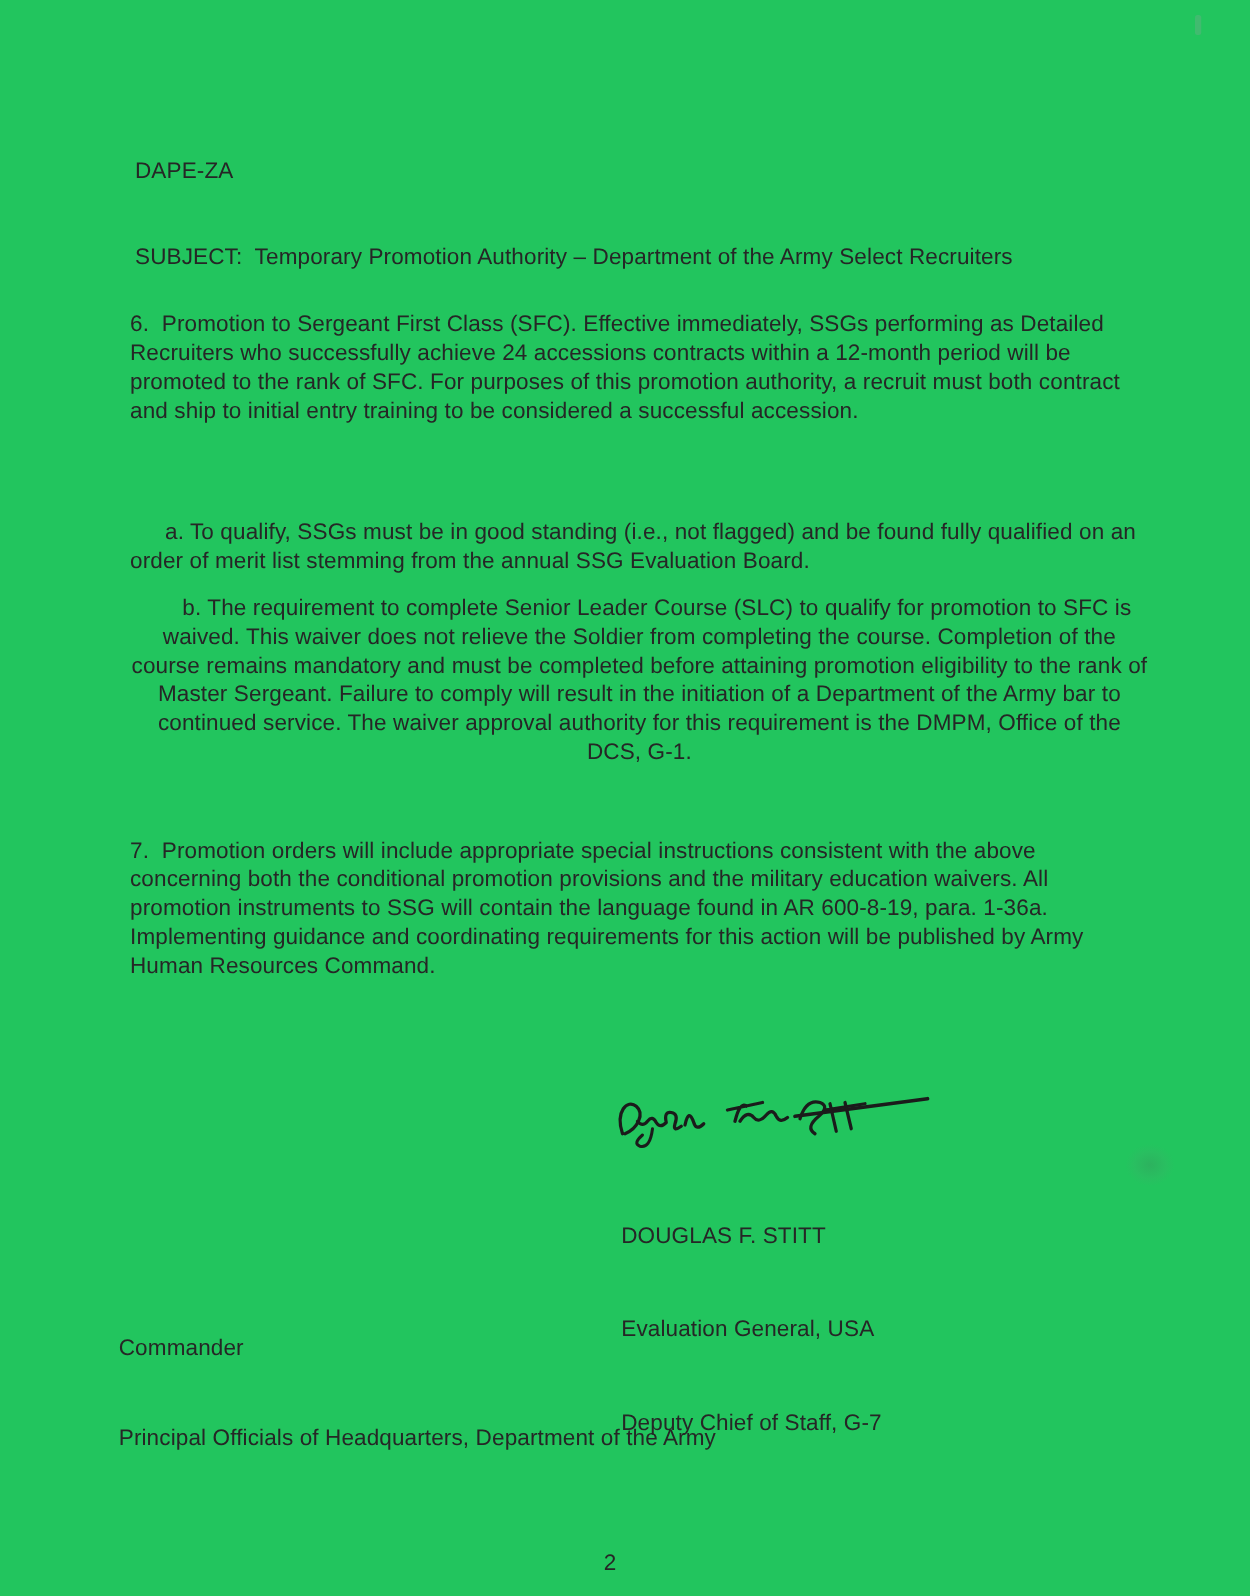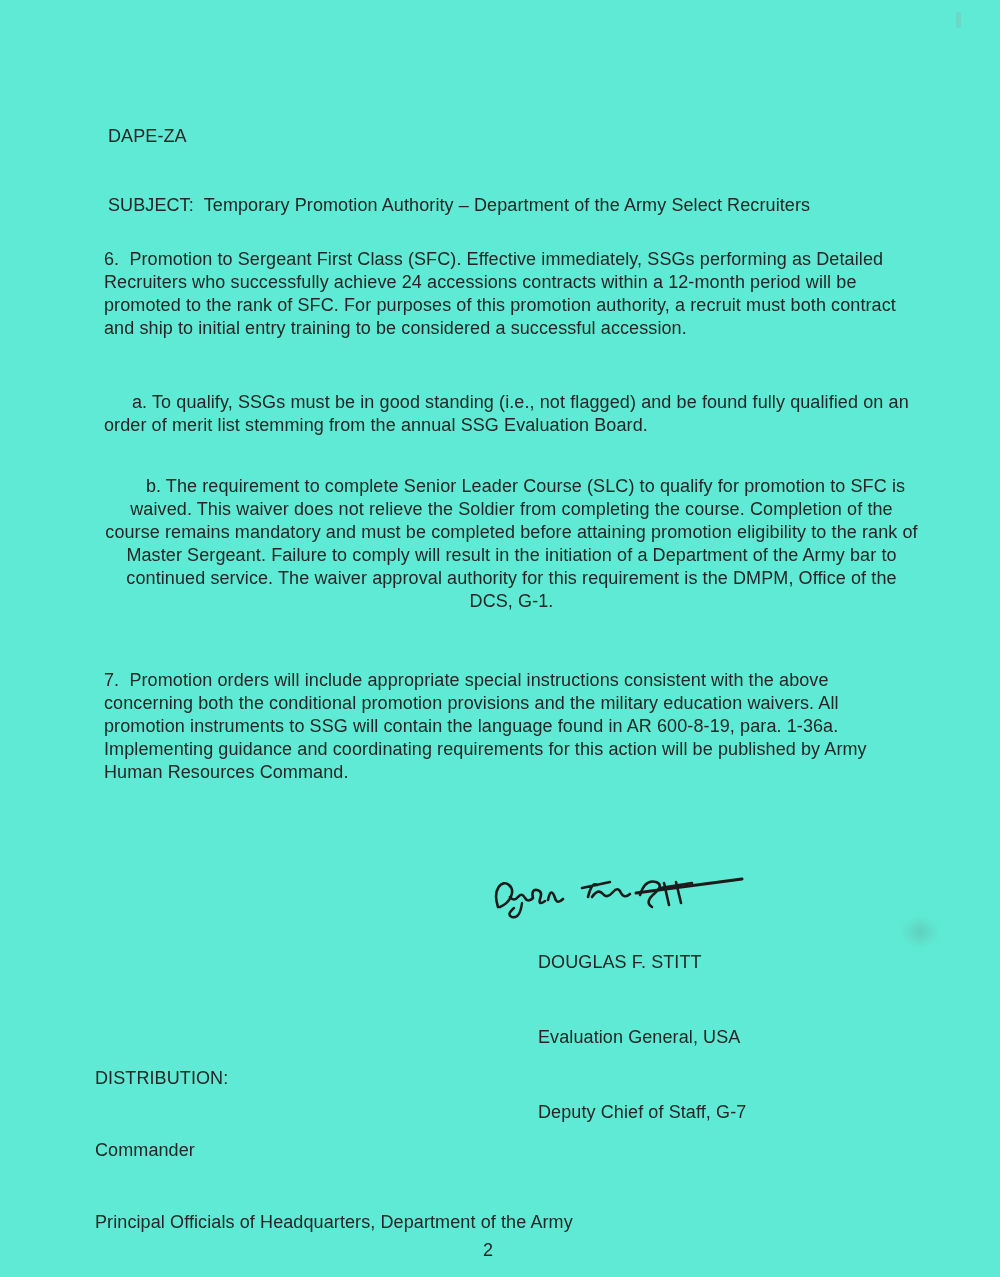--- a/index.html
+++ b/index.html
@@ -1,40 +1,40 @@
 <!DOCTYPE html>
 <html><head>
 <meta charset="utf-8">
 <style>
   html,body{margin:0;padding:0;background:#ffffff;}
   .page{
     position:relative;
     width:1000px;height:1277px;
-    background:#5eead4;
+    background:#22c55e;
     font-family:"Liberation Sans", sans-serif;
     color:#262626;
     overflow:hidden;
   }
   
   .scan{position:absolute;inset:0;filter:blur(0.3px);}
   .txt{
     position:absolute;
     font-size:18px;line-height:23px;
     white-space:pre-wrap;
     letter-spacing:0.1px;
   }
   .header-block{top:79px;left:108px;width:845px;}
   .p1{top:172px;left:104px;width:815px;}
   .p6{top:248px;left:104px;width:812px;}
-  .p6a{top:391px;left:104px;width:812px;text-indent:28px;}
+  .p6a{top:414px;left:104px;width:812px;text-indent:28px;}
   .p6b{top:475px;left:104px;width:815px;text-indent:28px;text-align:center;}
   .p7{top:669px;left:104px;width:812px;}
   .p8{top:775px;left:104px;width:812px;}
   .sig-svg{position:absolute;top:870px;left:488px;width:258px;height:60px;}
-  .sig-block{top:900px;left:497px;width:400px;line-height:25px;margin-left:41px;}
+  .sig-block{top:926px;left:497px;width:400px;line-height:25px;}
   .dist-block{top:1018px;left:95px;width:700px;line-height:24px;}
   .page-num{top:1239px;left:0;width:976px;text-align:center;}
   
   .smudge{
     position:absolute;top:915px;left:900px;width:40px;height:34px;
     background:radial-gradient(ellipse at center, rgba(90,90,95,0.18) 0%, rgba(120,120,125,0.08) 45%, rgba(255,255,255,0) 70%);
   }
   .edge-tick{
     position:absolute;top:12px;left:956px;width:5px;height:16px;
     background:rgba(160,160,165,0.25);border-radius:2px;
@@ -68,21 +68,20 @@
       <path stroke-width="3" d="M148,22 L254,8"></path>
     </svg>
 
     <div class="txt sig-block">
       <div>DOUGLAS F. STITT</div>
       <div>Evaluation General, USA</div>
       <div>Deputy Chief of Staff, G-7</div>
     </div>
 
     <div class="txt dist-block">
-      <div>DISTRIBUTION:</div>
       <div>Commander</div>
       <div>Principal Officials of Headquarters, Department of the Army</div>
       
       
       
       
     </div>
 
     <div class="txt page-num">2</div>
   </div>

